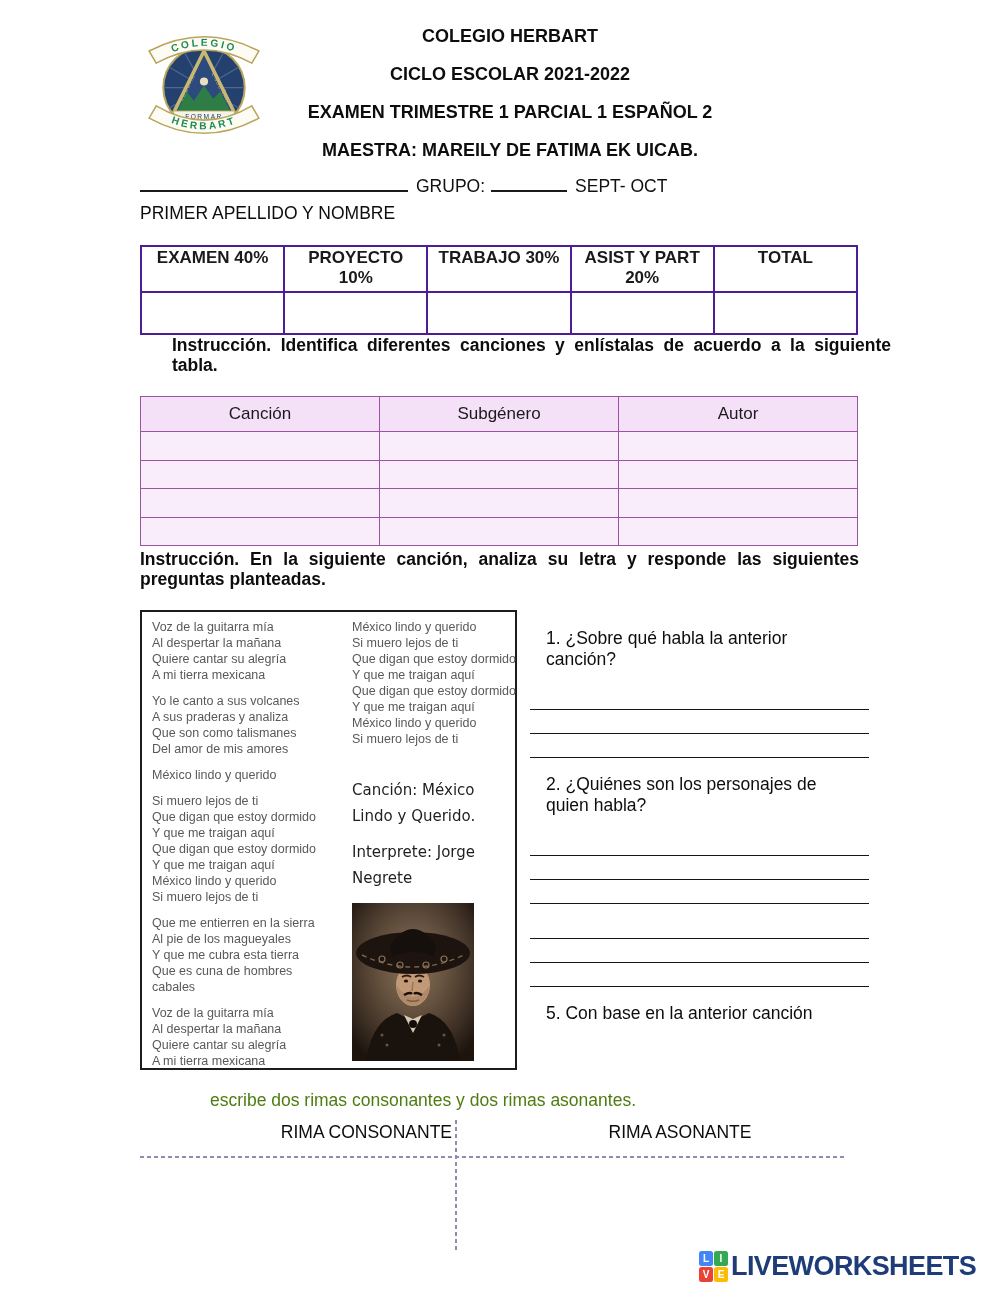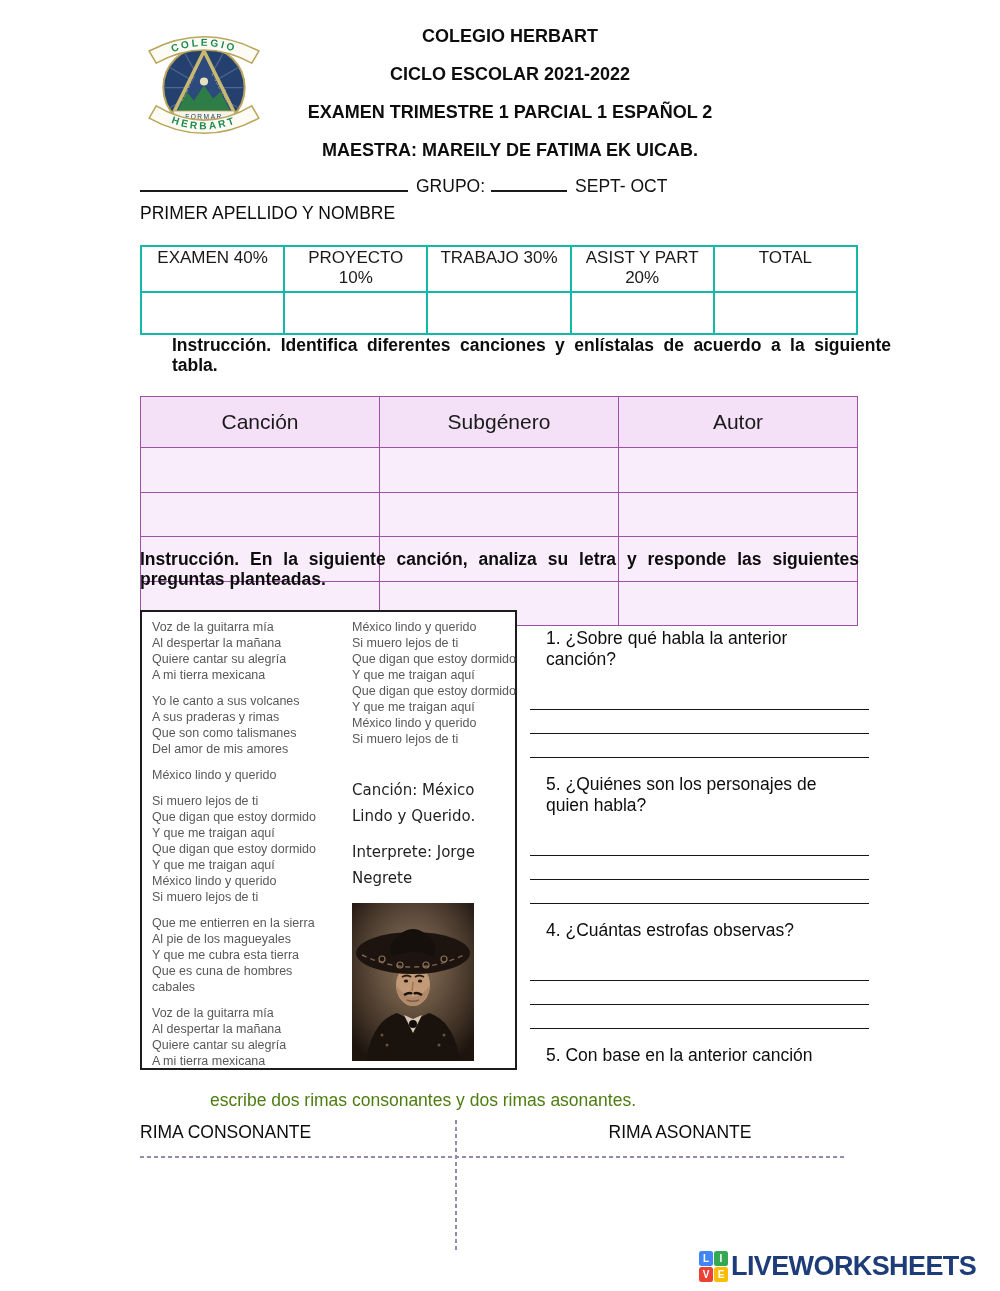--- a/index.html
+++ b/index.html
@@ -15,35 +15,35 @@
   #name-line{position:absolute;left:140px;top:174px;width:720px;font-size:17.5px;white-space:nowrap;}
   #name-line .blank{display:inline-block;border-bottom:2px solid #1a1a1a;height:16px;vertical-align:baseline;}
   #name-blank{width:268px;}
   #group-blank{width:76px;}
   #name-line .lbl{margin:0 6px 0 8px;}
   #name-caption{position:absolute;left:140px;top:203px;font-size:17.5px;color:#0d0d0d;}
 
   
   #grades-table{position:absolute;left:140px;top:245px;width:718px;border-collapse:collapse;
                 table-layout:fixed;}
-  #grades-table th,#grades-table td{border:2px solid #14b8a6;font-weight:normal;font-size:17px;
+  #grades-table th,#grades-table td{border:2px solid #4c1d95;font-weight:bold;font-size:17px;
                 text-align:center;vertical-align:top;padding:1px 4px;color:#1a1a1a;}
   #grades-table th{height:42px;}
   #grades-table td{height:38px;}
 
   
   .instruction{position:absolute;left:140px;width:719px;font-size:17.5px;font-weight:bold;
                text-align:justify;line-height:19.5px;color:#0d0d0d;}
   #instruction1{top:336px;margin-left:32px;}
   #instruction2{top:550px;}
 
   
   #songs-table{position:absolute;left:140px;top:396px;width:718px;border-collapse:collapse;table-layout:fixed;}
-  #songs-table th,#songs-table td{border:1.5px solid #9c53a4;font-weight:normal;font-size:21px;
-               text-align:center;padding:12px;color:#1a1a1a;}
+  #songs-table th,#songs-table td{border:1.5px solid #9c53a4;font-weight:normal;font-size:17px;
+               text-align:center;padding:4px;color:#1a1a1a;}
   #songs-table th{height:26px;background:#f5e1f7;}
   #songs-table td{height:19.5px;background:#f9edfb;}
 
   
   #song-box{position:absolute;left:140px;top:610px;width:377px;height:460px;border:2px solid #1c1c1c;
             box-sizing:border-box;background:#fff;}
   #lyrics-left{position:absolute;left:10px;top:7px;width:196px;}
   #lyrics-right{position:absolute;left:210px;top:7px;width:158px;}
   .stanza{margin:0 0 10px 0;}
   .stanza div{font-size:12.5px;line-height:16px;color:#595959;white-space:nowrap;}
@@ -58,21 +58,21 @@
   #questions{position:absolute;left:530px;top:612px;width:339px;}
   .question{margin-top:11px;}
   .question:first-child{margin-top:0;}
   .q-text{margin:16px;font-size:17.5px;line-height:21px;color:#0d0d0d;}
   .ans-line{height:23px;border-bottom:1.8px solid #161616;}
   .ans-line:first-of-type{margin-top:3px;}
 
   
   #q5-continuation{position:absolute;left:133px;top:1090px;width:580px;text-align:center;
                    font-size:17.5px;color:#4d7c0f;}
-  #rima-left-header{position:absolute;left:140px;top:1122px;width:312px;text-align:left;
+  #rima-left-header{position:absolute;left:140px;top:1122px;width:312px;text-align:right;
                    font-size:17.5px;color:#0d0d0d;}
   #rima-right-header{position:absolute;left:528px;top:1122px;width:304px;text-align:center;
                    font-size:17.5px;color:#0d0d0d;}
   #rima-hline{position:absolute;left:140px;top:1156px;width:706px;height:2px;
       background:repeating-linear-gradient(90deg,#9589ad 0 4px,transparent 4px 7px);}
   #rima-vline{position:absolute;left:455px;top:1120px;width:2px;height:133px;
       background:repeating-linear-gradient(180deg,#9589ad 0 4px,transparent 4px 7px);}
 
   
   #footer-brand{position:absolute;left:699px;top:1251px;display:flex;align-items:center;}
@@ -191,21 +191,21 @@
   <div id="song-box">
     <div id="lyrics-left">
         <div class="stanza">
           <div>Voz de la guitarra mía</div>
           <div>Al despertar la mañana</div>
           <div>Quiere cantar su alegría</div>
           <div>A mi tierra mexicana</div>
         </div>
         <div class="stanza">
           <div>Yo le canto a sus volcanes</div>
-          <div>A sus praderas y rimas</div>
+          <div>A sus praderas y analiza</div>
           <div>Que son como talismanes</div>
           <div>Del amor de mis amores</div>
         </div>
         <div class="stanza">
           <div>México lindo y querido</div>
         </div>
         <div class="stanza">
           <div>Si muero lejos de ti</div>
           <div>Que digan que estoy dormido</div>
           <div>Y que me traigan aquí</div>
@@ -297,27 +297,26 @@
   </div>
 
   <div id="questions">
       <div class="question">
         <p class="q-text">1. ¿Sobre qué habla la anterior canción?</p>
         <div class="ans-line"></div>
         <div class="ans-line"></div>
         <div class="ans-line"></div>
       </div>
       <div class="question">
-        <p class="q-text">5. ¿Quiénes son los personajes de quien habla?</p>
+        <p class="q-text">2. ¿Quiénes son los personajes de quien habla?</p>
         <div class="ans-line"></div>
         <div class="ans-line"></div>
         <div class="ans-line"></div>
       </div>
       <div class="question">
-        <p class="q-text">4. ¿Cuántas estrofas observas?</p>
         <div class="ans-line"></div>
         <div class="ans-line"></div>
         <div class="ans-line"></div>
       </div>
       <div class="question">
         <p class="q-text">5. Con base en la anterior canción</p>
       </div>
     </div>
 
   <div id="q5-continuation">escribe dos rimas consonantes y dos rimas asonantes.</div>

